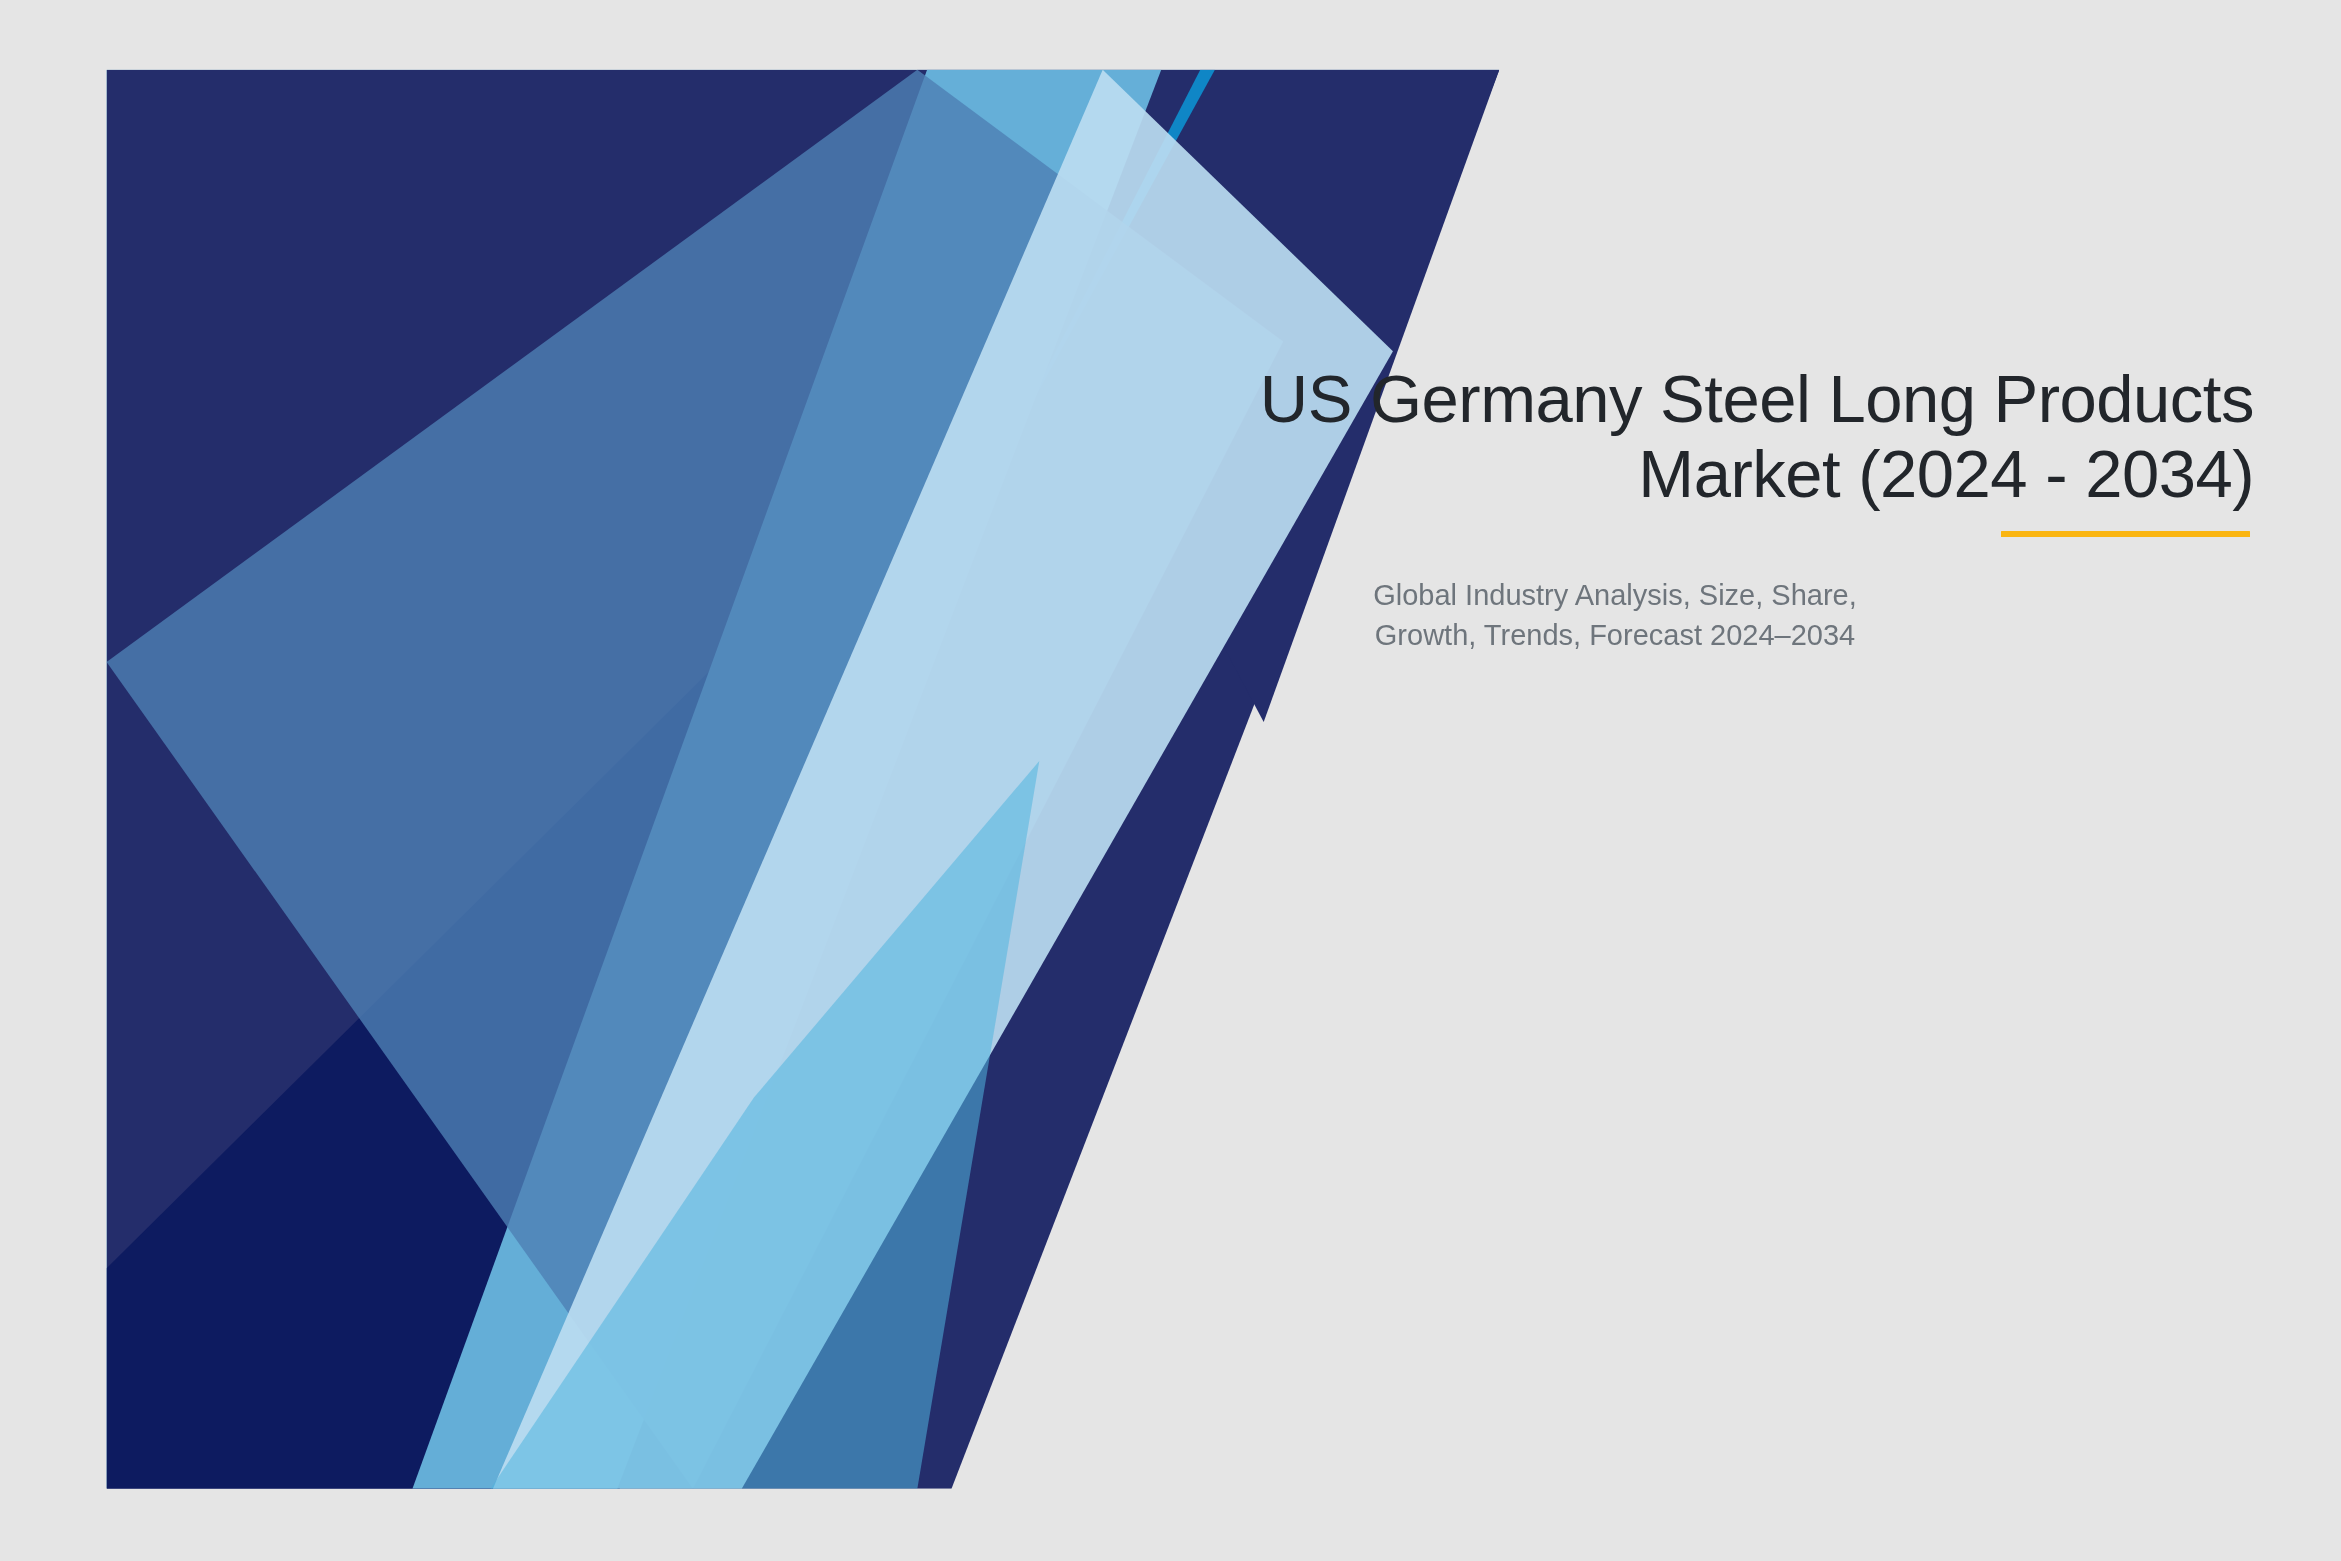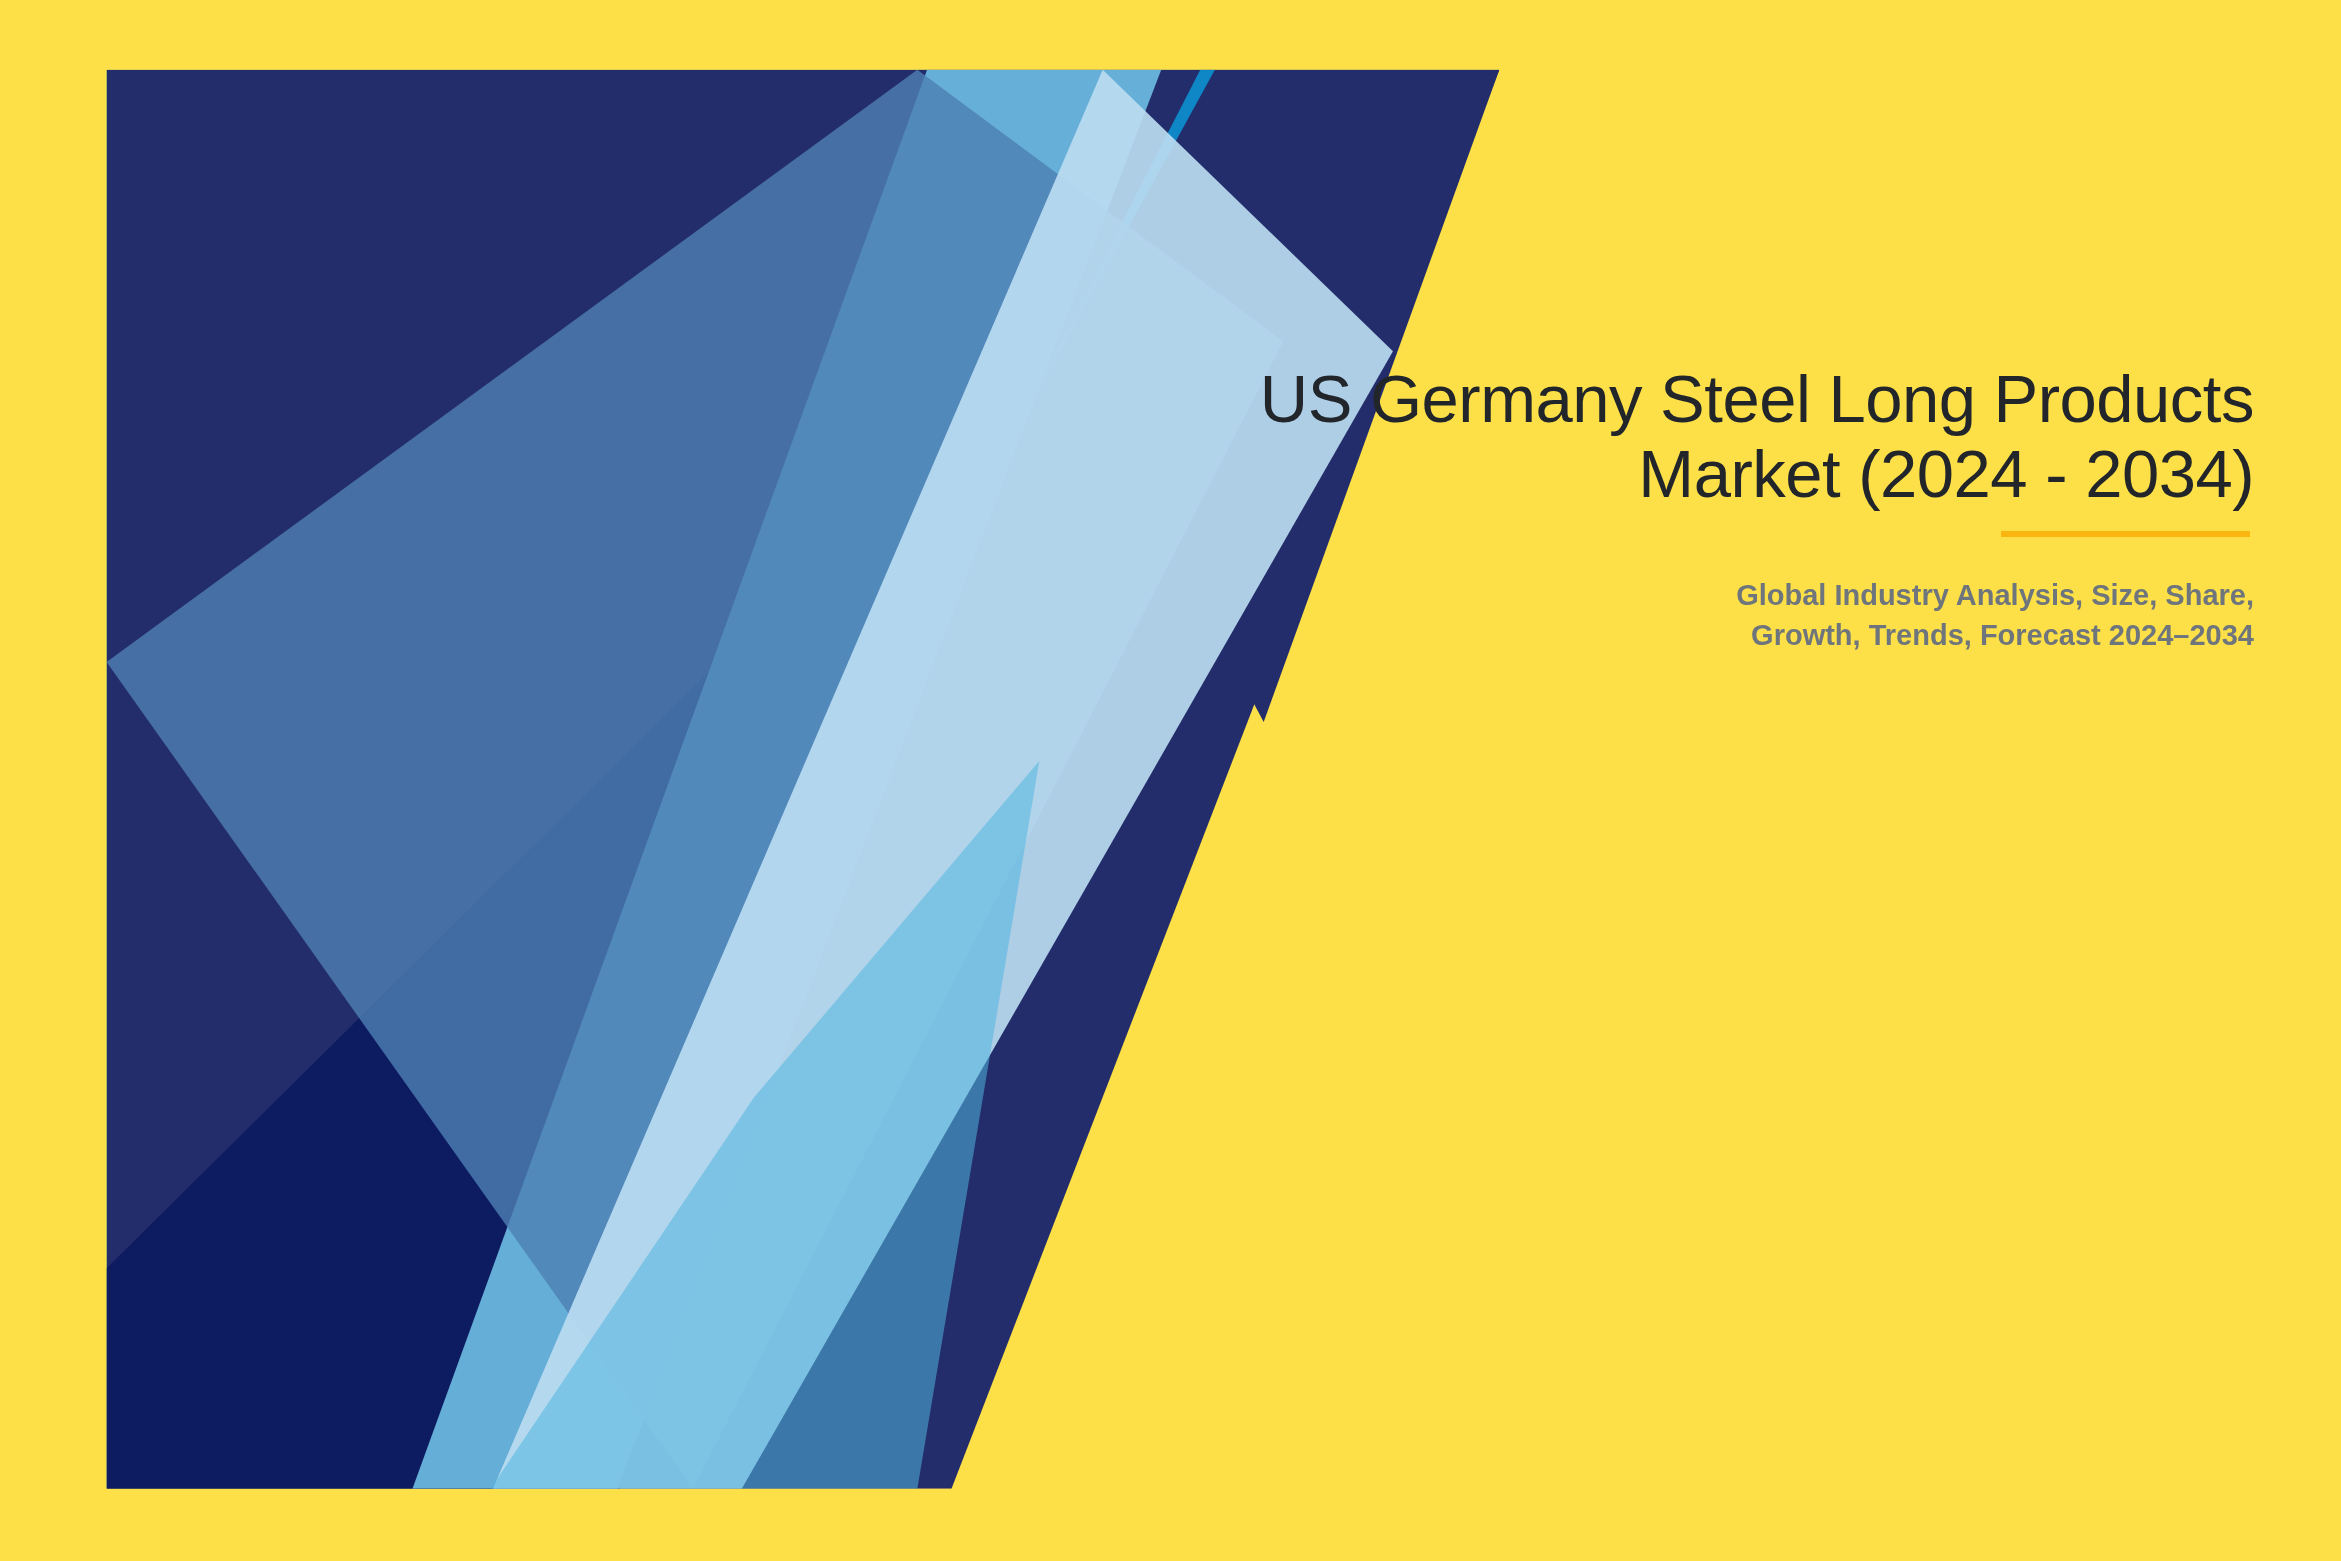--- a/index.html
+++ b/index.html
@@ -15,21 +15,21 @@
     overflow: hidden;
     position: relative;
   }
 
   
   #cover {
     position: absolute;
     inset: 0;
     width: 2342px;
     height: 1561px;
-    background: #fde047;
+    background: #e5e5e5;
   }
 
   
   #artwork {
     position: absolute;
     left: 0;
     top: 0;
     width: 2342px;
     height: 1561px;
     pointer-events: none;
@@ -76,23 +76,23 @@
     height: 6.3px;
     background: #FAB511;
     border-radius: 0.5px;
   }
 
   #report-subtitle {
     margin: 64px 0 0 0;
     font-family: "Liberation Sans", sans-serif;
     font-size: 29px;
     line-height: 1.38;
-    font-weight: 700;
+    font-weight: 400;
     color: #6E757C;
-    text-align: right;
+    text-align: center;
     white-space: pre-line;
   }
 </style>
 </head>
 <body>
 
 <div id="cover">
 
   <div id="artwork">
     <svg viewBox="0 0 4800 3200" xmlns="http://www.w3.org/2000/svg" aria-hidden="true">

